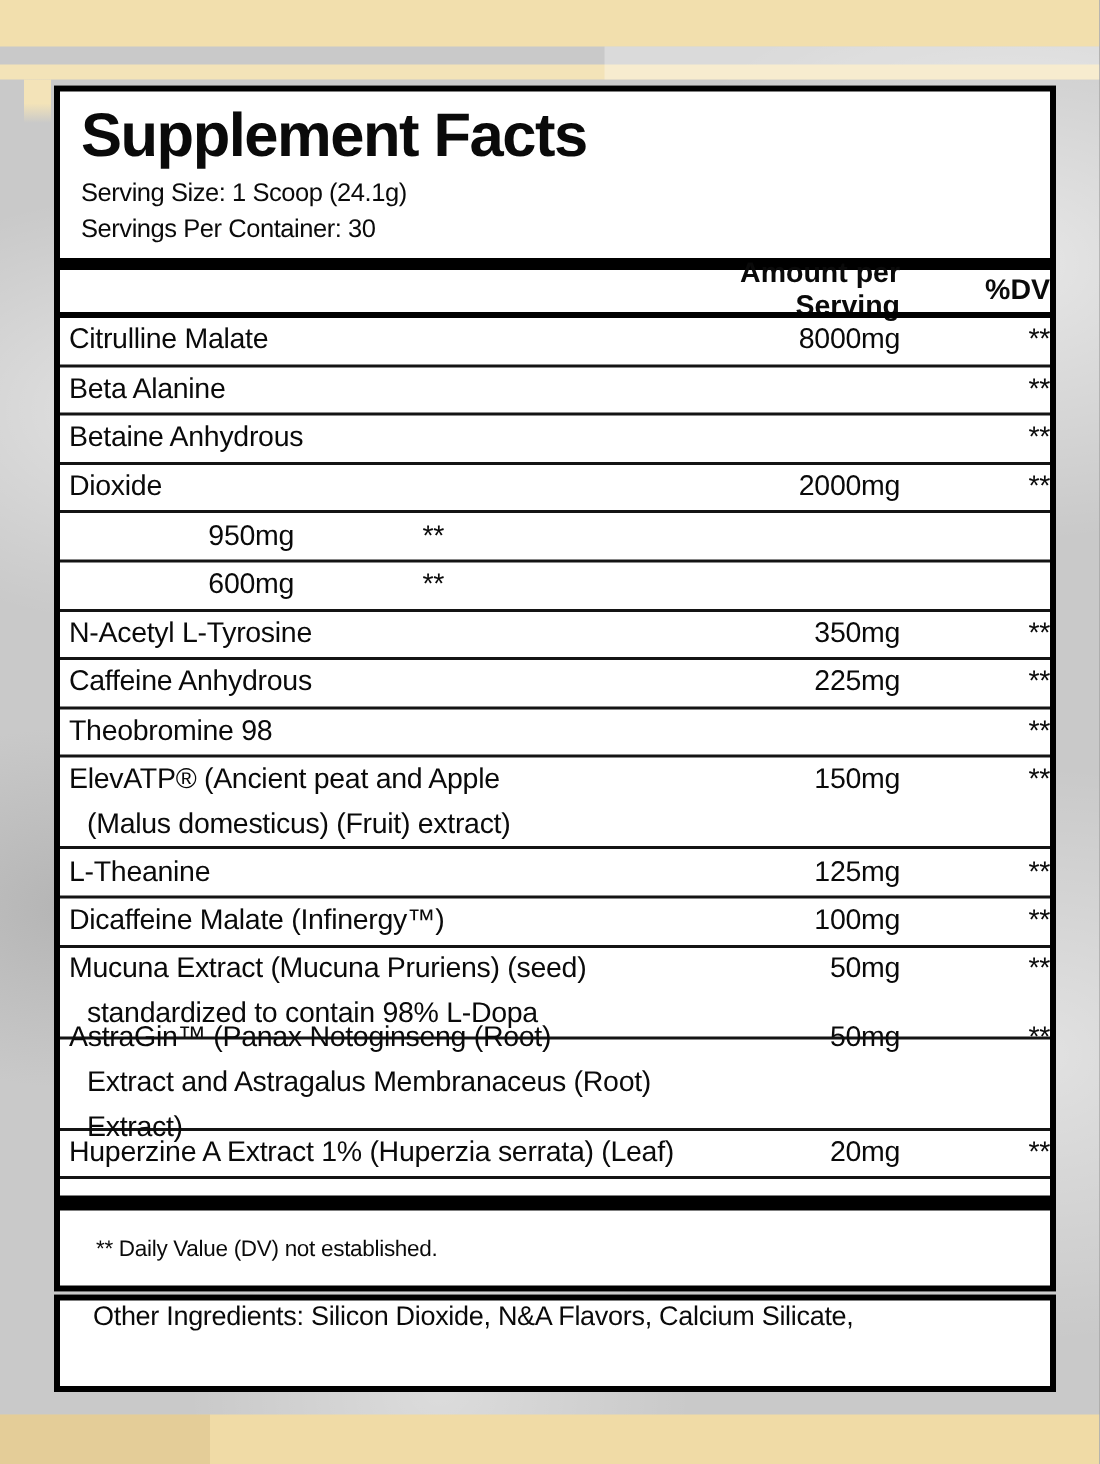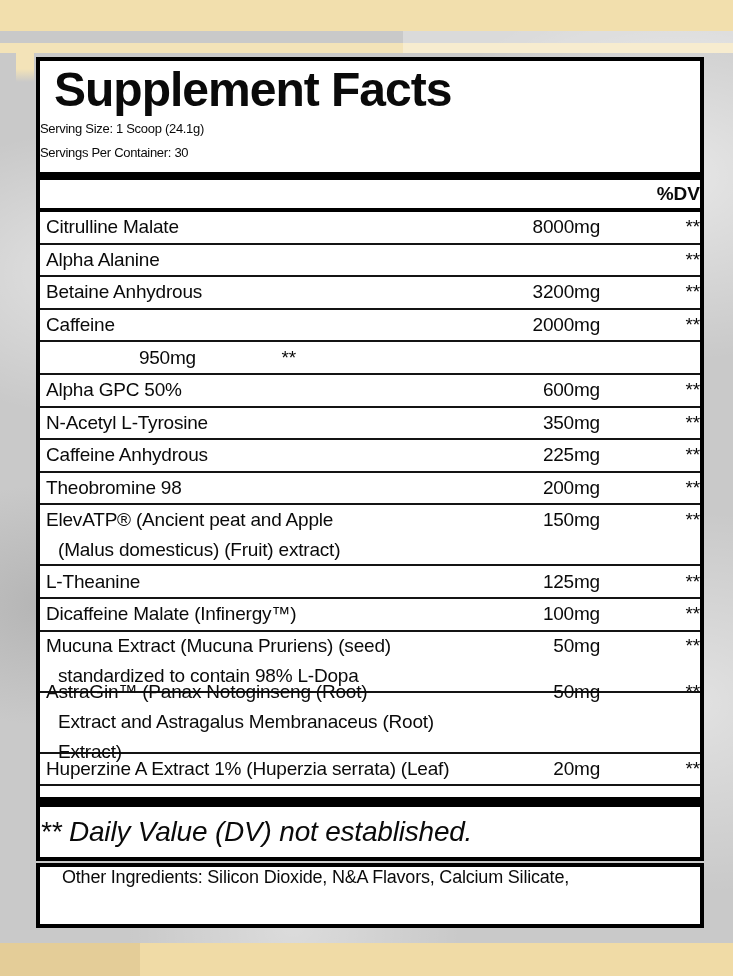--- a/index.html
+++ b/index.html
@@ -24,43 +24,43 @@
   .tan-smudge{position:absolute;left:16px;top:53px;width:18px;height:29px;}
   .band-bottom-shade{position:absolute;left:0;top:943px;width:140px;height:33px;
     background:rgba(176,146,88,.18);}
 
   .panel{
     position:absolute;left:36px;top:57px;width:668px;height:804px;
     box-sizing:border-box;border:4px solid #000;background:#fff;
     display:flex;flex-direction:column;
   }
   .panel-title{
-    margin:2px 0 0 14px;font-size:48px;line-height:54px;font-weight:700;
+    margin:2px 0 0 14px;font-size:41px;line-height:54px;font-weight:700;
     letter-spacing:-1px;white-space:nowrap;
   }
-  .serving-line{font-size:13px;line-height:24px;letter-spacing:-.3px;}
+  .serving-line{margin-left:14px;font-size:17px;line-height:24px;letter-spacing:-.3px;}
   .bar{margin:0;background:#000;}
   .bar-thick-top{height:8px;margin-top:7px;}
   .bar-medium{height:4px;}
   .bar-thick-bottom{height:10px;margin-top:11px;}
   .hdr-row{height:28px;display:flex;align-items:center;padding-left:6px;
     font-weight:700;font-size:19px;}
   .col-nm{flex:1;}
   .col-amt{width:150px;text-align:right;}
   .col-dv{width:100px;text-align:right;}
   #rows{display:flex;flex-direction:column;}
   .row{box-sizing:border-box;border-bottom:2px solid #141414;padding-left:6px;
     display:flex;flex-direction:column;justify-content:center;}
   .row.single{height:32.6px;}
   .row.double{height:61px;}
   .row-line{display:flex;align-items:center;font-size:19px;line-height:30px;
     letter-spacing:-.2px;}
   .row-line2 .col-nm{padding-left:12px;}
-  .footnote{flex:1;display:flex;align-items:center;padding-left:0;
-    font-size:28px;letter-spacing:-.2px;font-style:italic;}
+  .footnote{flex:1;display:flex;align-items:center;padding-left:24px;
+    font-size:15px;letter-spacing:-.2px;}
 
   .other-box{
     position:absolute;left:36px;top:863px;width:668px;height:65px;
     box-sizing:border-box;border:4px solid #000;background:#fff;
     display:flex;flex-direction:column;justify-content:flex-start;padding-left:22px;
   }
   .other-line{font-size:18px;line-height:21.5px;letter-spacing:-.2px;}
 </style>
 </head>
 <body>
@@ -76,62 +76,61 @@
 
   <div class="panel">
     <div class="panel-title">Supplement Facts</div>
     <div class="serving-line">Serving Size: 1 Scoop (24.1g)</div>
     <div class="serving-line">Servings Per Container: 30</div>
 
     <div class="bar bar-thick-top"></div>
 
     <div class="hdr-row">
       <span class="col-nm"></span>
+      <span class="col-amt">Amount per Serving</span>
       <span class="col-dv">%DV</span>
     </div>
 
     <div class="bar bar-medium"></div>
 
     <div id="rows">
         <div class="row single">
           <div class="row-line">
             <span class="col-nm">Citrulline Malate</span>
             <span class="col-amt">8000mg</span>
             <span class="col-dv">**</span>
           </div>
         </div>
         <div class="row single">
           <div class="row-line">
-            <span class="col-nm">Alpha Alanine</span>
+            <span class="col-nm">Beta Alanine</span>
             <span class="col-dv">**</span>
           </div>
         </div>
         <div class="row single">
           <div class="row-line">
             <span class="col-nm">Betaine Anhydrous</span>
-            <span class="col-amt">3200mg</span>
-            <span class="col-dv">**</span>
-          </div>
-        </div>
-        <div class="row single">
-          <div class="row-line">
-            <span class="col-nm">Caffeine</span>
+            <span class="col-dv">**</span>
+          </div>
+        </div>
+        <div class="row single">
+          <div class="row-line">
+            <span class="col-nm">Dioxide</span>
             <span class="col-amt">2000mg</span>
             <span class="col-dv">**</span>
           </div>
         </div>
         <div class="row single">
           <div class="row-line">
             <span class="col-amt">950mg</span>
             <span class="col-dv">**</span>
           </div>
         </div>
         <div class="row single">
           <div class="row-line">
-            <span class="col-nm">Alpha GPC 50%</span>
             <span class="col-amt">600mg</span>
             <span class="col-dv">**</span>
           </div>
         </div>
         <div class="row single">
           <div class="row-line">
             <span class="col-nm">N-Acetyl L-Tyrosine</span>
             <span class="col-amt">350mg</span>
             <span class="col-dv">**</span>
           </div>
@@ -139,21 +138,20 @@
         <div class="row single">
           <div class="row-line">
             <span class="col-nm">Caffeine Anhydrous</span>
             <span class="col-amt">225mg</span>
             <span class="col-dv">**</span>
           </div>
         </div>
         <div class="row single">
           <div class="row-line">
             <span class="col-nm">Theobromine 98</span>
-            <span class="col-amt">200mg</span>
             <span class="col-dv">**</span>
           </div>
         </div>
         <div class="row double">
           <div class="row-line">
             <span class="col-nm">ElevATP® (Ancient peat and Apple</span>
             <span class="col-amt">150mg</span>
             <span class="col-dv">**</span>
           </div>
           <div class="row-line row-line2">

